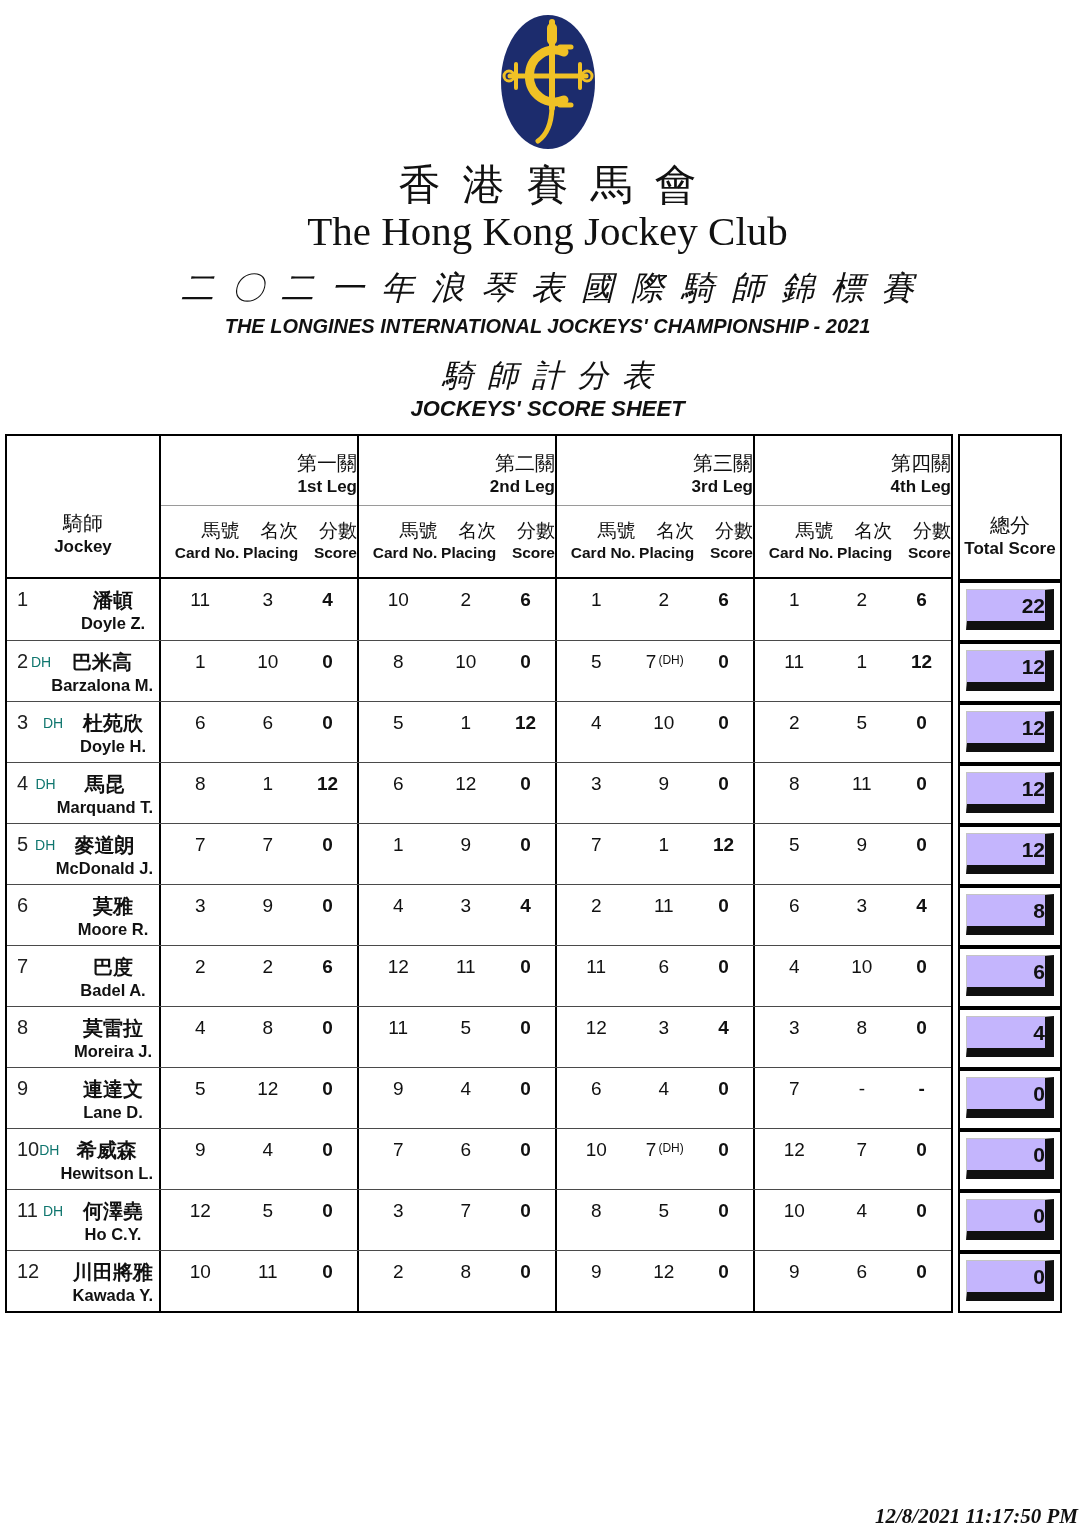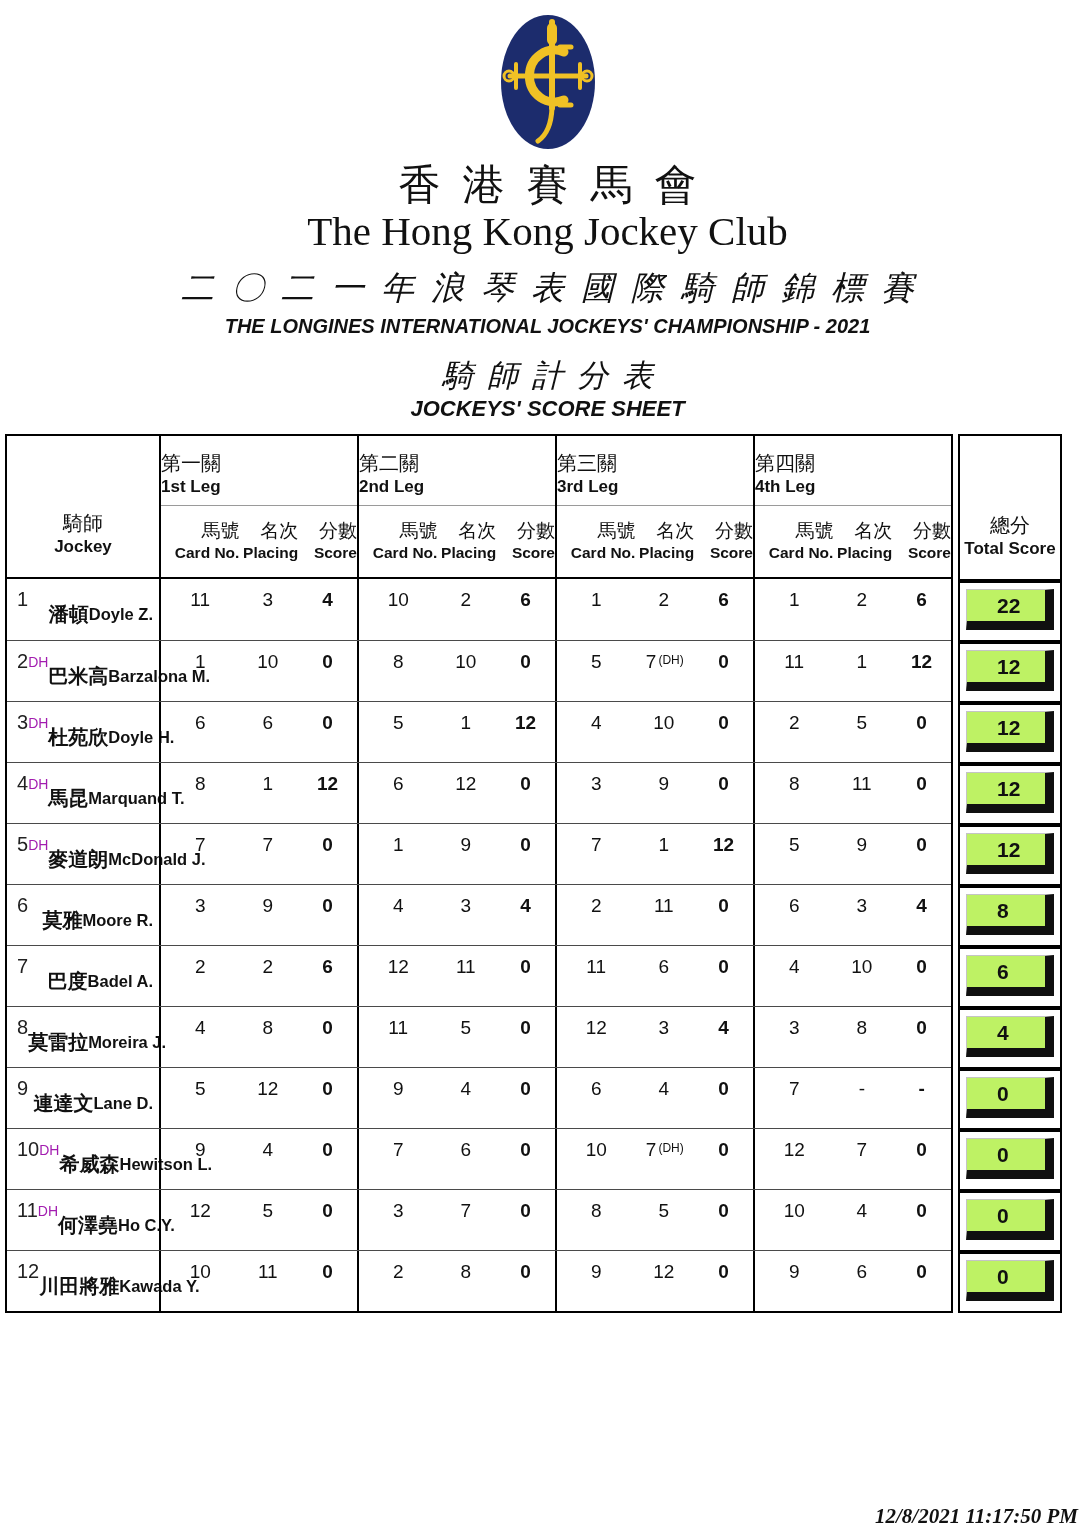--- a/index.html
+++ b/index.html
@@ -35,53 +35,53 @@
   .main-grid { width: 948px; border: 2px solid #000; background: #fff; }
   .main-header { display: flex; height: 143px; border-bottom: 2px solid #000; }
   .jockey-header, .total-header {
     display: flex; flex-direction: column; justify-content: flex-end; align-items: center;
     padding-bottom: 20px;
   }
   .jockey-header { width: 152px; }
   .leg-header { width: 198px; border-left: 2px solid #000; display: flex; flex-direction: column; }
   .leg-title {
     height: 70px; border-bottom: 1px solid #9a9a9a;
-    display: flex; flex-direction: column; justify-content: center; align-items: flex-start; padding-top: 6px;
+    display: flex; flex-direction: column; justify-content: center; align-items: flex-end; padding-top: 6px;
   }
   .leg-subs { flex: 1; display: flex; padding-top: 13px; }
   .sub { display: flex; flex-direction: column; align-items: flex-end; }
   .sub.c0 { width: 40%; } .sub.c1 { width: 30%; } .sub.c2 { width: 30%; }
   .h-zh  { font-size: 20px; line-height: 25px; }
   .h-en  { font-size: 17px; line-height: 21px; font-weight: bold; }
   .h-zh2 { font-size: 19px; line-height: 24px; }
   .h-en2 { font-size: 15.5px; line-height: 19px; font-weight: bold; }
 
   .trow { display: flex; height: 61px; }
   .trow + .trow { border-top: 1px solid #4a4a4a; }
   .jockey-cell { width: 152px; display: flex; padding: 9px 0 0 10px; }
   .rank { width: 26px; font-size: 20px; color: #222; }
-  .dh-flag { width: 30px; font-size: 14px; padding-top: 4px; color: #a21caf; }
-  .names { flex: 1; display: flex; flex-direction: row; align-items: center; padding-right: 6px; }
+  .dh-flag { width: 30px; font-size: 14px; padding-top: 4px; color: #0f766e; }
+  .names { flex: 1; display: flex; flex-direction: column; align-items: center; padding-right: 6px; }
   .name-zh { font-size: 20px; line-height: 24px; font-weight: 600; white-space: nowrap; }
   .name-en { font-size: 16.5px; line-height: 22px; font-weight: bold; white-space: nowrap; }
 
   .leg-cell { width: 198px; border-left: 2px solid #000; display: flex; padding-top: 10px; }
   .val { text-align: center; font-size: 19px; }
   .val.c0 { width: 40%; } .val.c1 { width: 30%; } .val.c2 { width: 30%; font-weight: bold; }
   .dh-note { font-size: 12px; position: relative; top: -4px; margin-left: 2px; }
 
   .total-gap { width: 5px; }
   .total-col { width: 104px; }
   .total-header { height: 147px; border: 2px solid #000; background: #fff; }
   .total-cell { height: 61px; border: 2px solid #000; padding: 6px 6px 0; background: #fff; }
   .total-box {
-    height: 41px; background: #bef264;
+    height: 41px; background: #c4b5fd;
     border-top: 1px solid #c4c4c4; border-left: 1px solid #c4c4c4;
     border-right: 9px solid #101010; border-bottom: 9px solid #101010;
-    display: flex; align-items: center; justify-content: flex-start;
+    display: flex; align-items: center; justify-content: flex-end;
     font-size: 21px; font-weight: bold; padding-left: 30px;
   }
 
   .timestamp {
     position: absolute; top: 1490px; right: 2px;
     font-family: "Liberation Serif", serif; font-style: italic; font-weight: bold; font-size: 21px;
   }
 </style>
 </head>
 <body>

